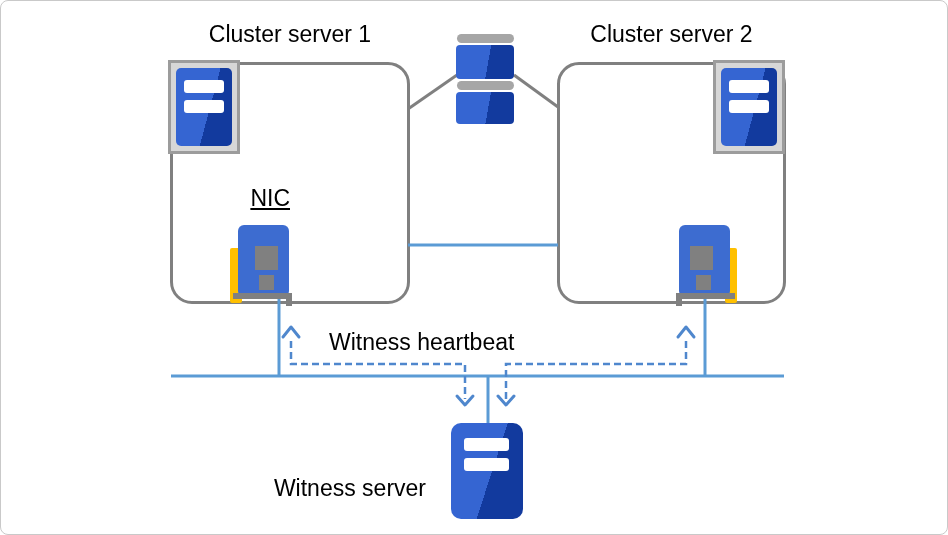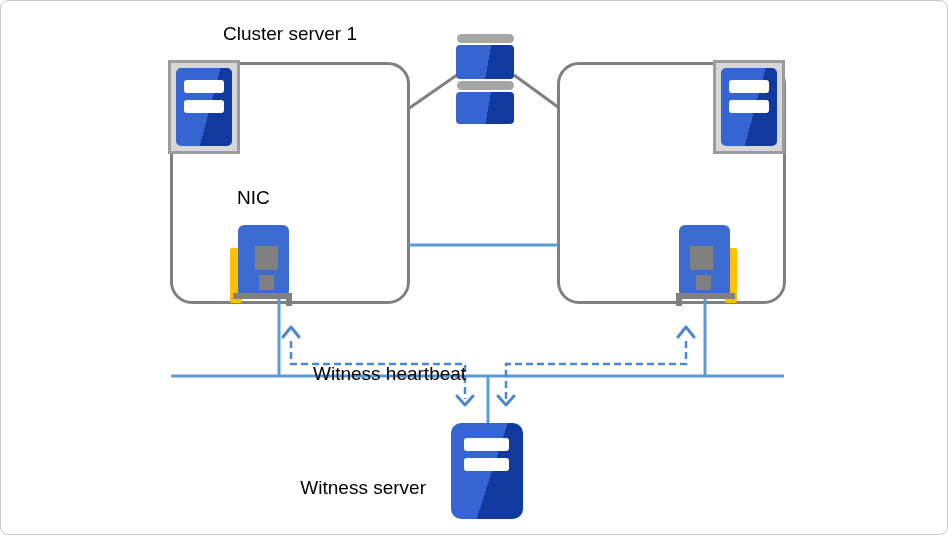--- a/index.html
+++ b/index.html
@@ -50,25 +50,25 @@
   .nic-lip { position:absolute; width:6px; height:13px; background:var(--chip-gray,#808080); }
   #lip-left { left:285px; top:292px; } #lip-right { left:675px; top:292px; }
 
   
   #witness-icon { position:absolute; left:450px; top:422px; width:72px; height:96px; border-radius:10px;
     background:linear-gradient(108deg, var(--icon-blue-light,#3565d2) 55%, var(--icon-blue-dark,#123a9e) 55%); }
   #witness-icon .white-bar { left:13px; width:45px; }
   #witness-icon .b1 { top:15px; } #witness-icon .b2 { top:35px; }
 
   
-  .diagram-label { position:absolute; font-size:19px; line-height:22px; color:var(--label-text,#000000); white-space:nowrap; }
+  .diagram-label { position:absolute; font-size:23px; line-height:22px; color:var(--label-text,#000000); white-space:nowrap; }
   #lbl-c1 { left:169px; top:22px; width:240px; text-align:center; }
   #lbl-c2 { left:556px; top:22px; width:229px; text-align:center; }
-  #lbl-nic { left:236px; top:186px; width:53px; text-align:left; }
-  #lbl-hb { left:312px; top:330px;margin-top:32px; }
+  #lbl-nic { left:236px; top:186px; width:53px; text-align:right;text-decoration:underline; }
+  #lbl-hb { left:328px; top:330px; }
   #lbl-ws { left:245px; top:476px; width:180px; text-align:right; }
 
   
   .lg { stroke:var(--line-gray,#808080); stroke-width:3; }
   .lb { stroke:var(--line-blue,#5b9bd5); stroke-width:3; }
   .ld { stroke:var(--dashed-blue,#4f87cd); stroke-width:2.5; stroke-dasharray:7 4; fill:none; }
   .ah { stroke:var(--dashed-blue,#4f87cd); stroke-width:3; fill:none; stroke-linecap:round; stroke-linejoin:round; }
 </style>
 </head>
 <body>
@@ -130,17 +130,18 @@
   <div class="chip" id="chip-small-right"></div>
   <div class="nic-base" id="base-right"></div>
   <div class="nic-lip" id="lip-right"></div>
 
   <div id="witness-icon">
     <div class="white-bar b1"></div>
     <div class="white-bar b2"></div>
   </div>
 
   <div class="diagram-label" id="lbl-c1">Cluster server 1</div>
+  <div class="diagram-label" id="lbl-c2">Cluster server 2</div>
   <div class="diagram-label" id="lbl-nic">NIC</div>
   <div class="diagram-label" id="lbl-hb">Witness heartbeat</div>
   <div class="diagram-label" id="lbl-ws">Witness server</div>
 
 </div>
 
 </body></html>

